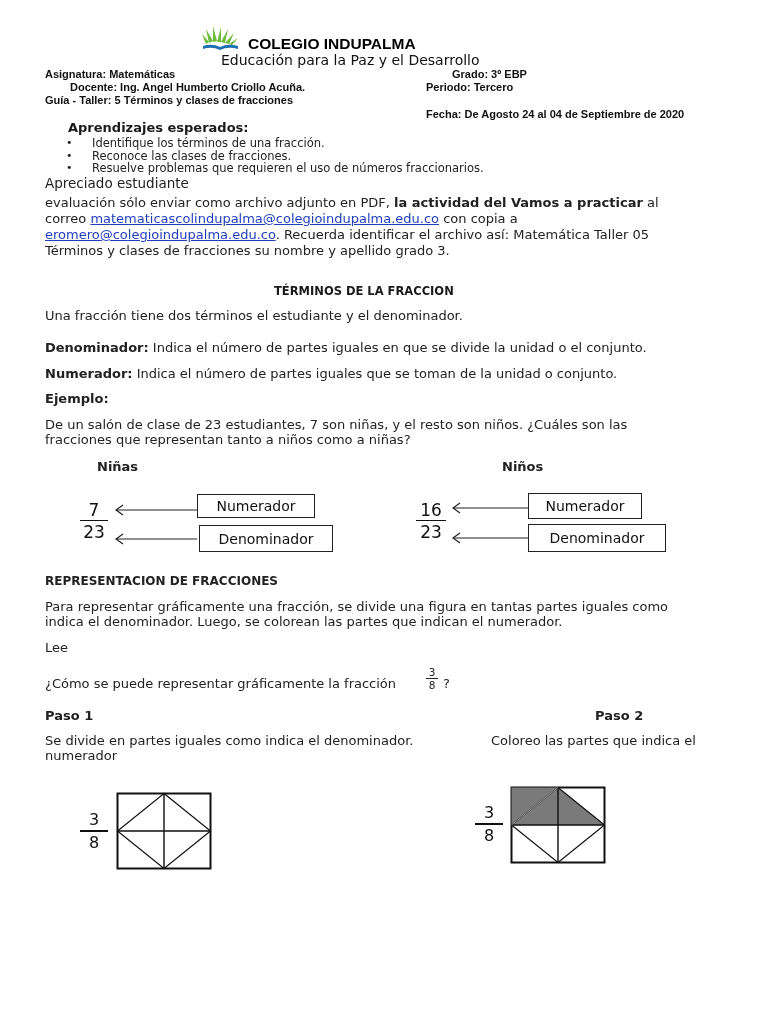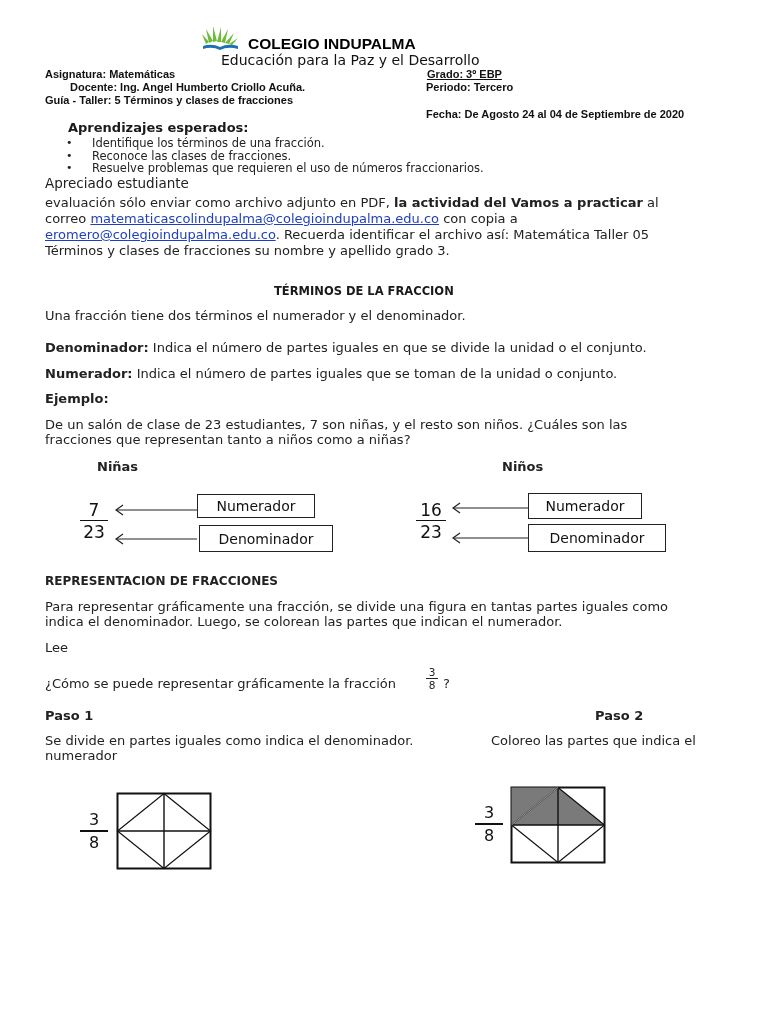--- a/index.html
+++ b/index.html
@@ -40,21 +40,21 @@
     <path d="M3 22 Q12 19 20 23 Q28 19 38 22 L38 25 Q28 22 20 26 Q12 22 3 25 Z" fill="#1f6fb3"></path>
   </svg>
 </div>
 <div class="abs title" style="left:248px;top:35px;">COLEGIO INDUPALMA</div>
 <div class="abs subtitle" style="left:221px;top:52px;">Educación para la Paz y el Desarrollo</div>
 
 <div class="abs hdr" style="left:45px;top:68px;">Asignatura: Matemáticas</div>
 <div class="abs hdr" style="left:45px;top:81px;padding-left:25px;">Docente: Ing. Angel Humberto Criollo Acuña.</div>
 <div class="abs hdr" style="left:45px;top:94px;">Guía - Taller: 5 Términos y clases de fracciones</div>
 
-<div class="abs hdr" style="left:427px;top:68px;text-decoration:underline;">Grado: 3º   EBP</div>
+<div class="abs hdr" style="left:452px;top:68px;">Grado: 3º   EBP</div>
 <div class="abs hdr" style="left:426px;top:81px;">Periodo:   Tercero</div>
 <div class="abs hdr" style="left:426px;top:108px;">Fecha: De Agosto 24 al 04 de Septiembre de   2020</div>
 
 <div class="abs bold" style="left:68px;top:120px;font-size:13px;">Aprendizajes esperados:</div>
 <ul class="abs bullet-list" style="left:66px;top:137px;">
   <li>Identifique los términos de una fracción.</li>
   <li>Reconoce las clases de fracciones.</li>
   <li>Resuelve problemas que requieren el uso de números fraccionarios.</li>
 </ul>
 
@@ -67,21 +67,21 @@
   <div>
     <span>correo </span><span class="link">matematicascolindupalma@colegioindupalma.edu.co</span><span> con copia a</span>
   </div>
   <div>
     <span class="link">eromero@colegioindupalma.edu.co</span><span>. Recuerda identificar el archivo así: Matemática Taller 05</span>
   </div>
   <div>Términos y clases de fracciones su nombre y apellido grado 3.</div>
 </div>
 
 <div class="abs bold" style="left:274px;top:284px;font-size:11.5px;">TÉRMINOS DE LA FRACCION</div>
-<div class="abs body-text" style="left:45px;top:308px;">Una fracción  tiene dos términos el numerador y el denominador.</div>
+<div class="abs body-text" style="left:45px;top:308px;">Una fracción  tiene dos términos el estudiante y el denominador.</div>
 <div class="abs body-text" style="left:45px;top:340px;">
   <span class="bold">Denominador:</span><span> Indica el número de partes iguales en que se divide la unidad o el conjunto.</span>
 </div>
 <div class="abs body-text" style="left:45px;top:366px;">
   <span class="bold">Numerador:</span><span> Indica el número de partes iguales que se toman de la unidad o conjunto.</span>
 </div>
 
 <div class="abs body-text bold" style="left:45px;top:391px;">Ejemplo:</div>
 <div class="abs body-text" style="left:45px;top:417px;">De un salón de clase de 23 estudiantes, 7 son niñas, y el resto son niños. ¿Cuáles son las</div>
 <div class="abs body-text" style="left:45px;top:432px;">fracciones que representan tanto a niños como a niñas?</div>

